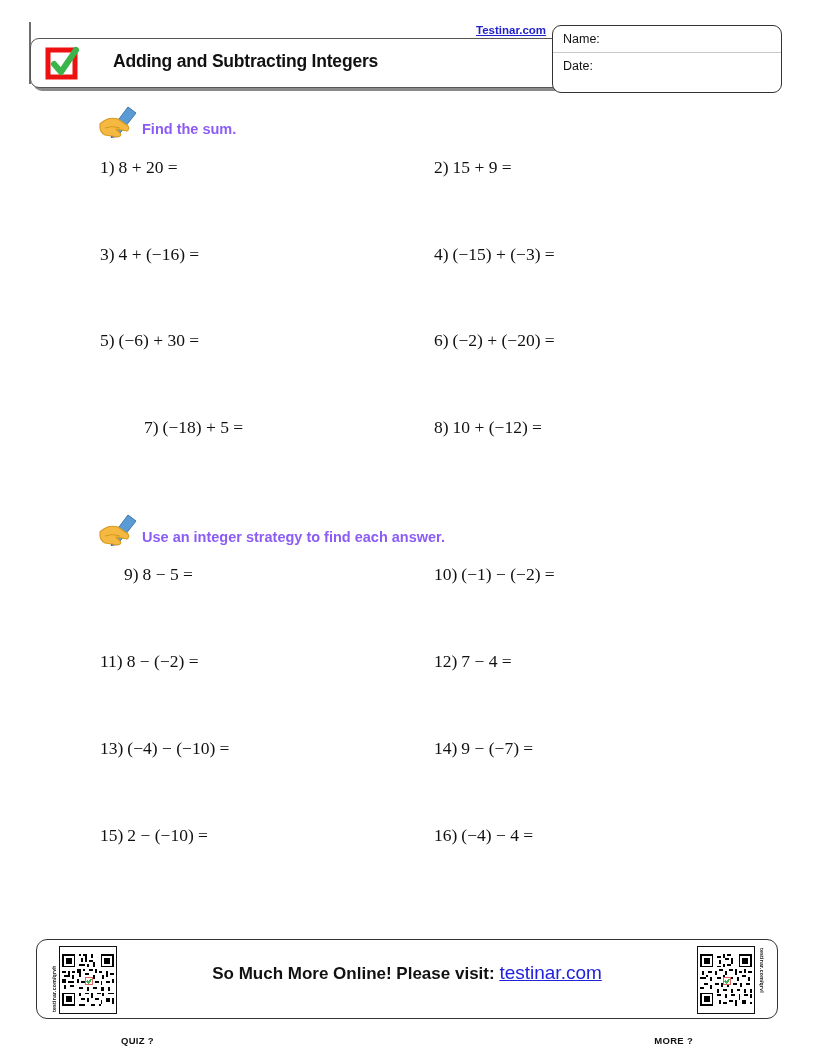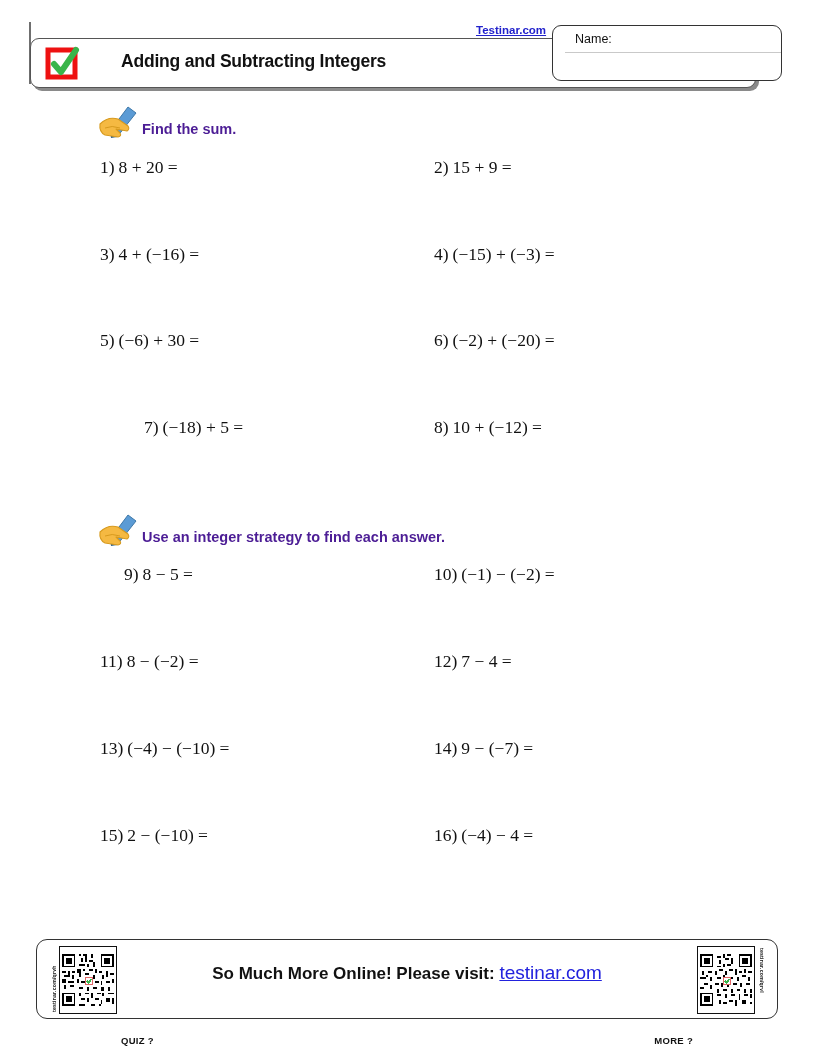--- a/index.html
+++ b/index.html
@@ -61,48 +61,46 @@
   }
   .title-text {
     position: absolute;
     left: 82px;
     top: 12px;
     font-size: 17.5px;
     font-weight: bold;
     color: #111;
     letter-spacing: -0.2px;
     font-family: "Liberation Sans", sans-serif;
-    margin-left: 8px;
   }
 
   
   .top-link {
     position: absolute;
     left: 476px;
     top: 24px;
     font-size: 11.5px;
     color: #2222cc;
     text-decoration: underline;
     font-weight: bold;
     font-family: "Liberation Sans", sans-serif;
   }
 
   
   .namedate-box {
     position: absolute;
     left: 552px;
     top: 25px;
     width: 230px;
-    height: 56px;
+    height: 68px;
     border: 1.4px solid #333;
     border-radius: 9px;
     background: #fff;
     box-sizing: border-box;
     overflow: hidden;
-    padding-left: 12px;
   }
   .nd-row {
     height: 27px;
     line-height: 27px;
     padding-left: 10px;
     font-size: 12.5px;
     color: #111;
     box-sizing: border-box;
   }
   .nd-row.first { border-bottom: 1px solid #c9c9c9; }
@@ -115,21 +113,21 @@
   }
   .instr .pencil {
     width: 44px;
     height: 36px;
     flex: 0 0 44px;
     margin-right: 0px;
   }
   .instr .instr-text {
     font-size: 14.5px;
     font-weight: bold;
-    color: #4c1d95;
+    color: #8b5cf6;
     padding-bottom: 3px;
     white-space: nowrap;
     font-family: "Liberation Sans", sans-serif;
   }
 
   
   .problem {
     position: absolute;
     font-family: "Liberation Serif", serif;
     font-size: 17.5px;
@@ -230,20 +228,21 @@
         <path d="M9 18 L16 26 L31 4" fill="none" stroke="#39b54a" stroke-width="6" stroke-linecap="round" stroke-linejoin="round"></path>
       </svg>
       <div class="title-text">Adding and Subtracting Integers</div>
     </div>
   </div>
 
   <a class="top-link" href="#">Testinar.com</a>
 
   <div class="namedate-box">
     <div class="nd-row first">Name:</div>
+    <div class="nd-row">Date:</div>
   </div>
 
   <div class="instr" style="left:98px; top:104px;">
     <svg class="pencil" viewBox="0 0 44 36">
       <path d="M30 3 L38 9 L19 33 L12 27 Z" fill="#5b9bd5" stroke="#3e78a8" stroke-width="1"></path>
       <path d="M12 27 L19 33 L13 34 Z" fill="#2f5f86"></path>
       <path d="M2 20 Q10 12 20 15 L30 22 Q32 25 29 27 L18 25 L22 29 Q24 32 20 33 L7 31 Q1 28 2 20 Z" fill="#f5b942" stroke="#d79a1e" stroke-width="1.1" stroke-linejoin="round"></path>
       <path d="M7 24 Q14 21 22 24" fill="none" stroke="#d79a1e" stroke-width="1"></path>
     </svg>
     <span class="instr-text">Find the sum.</span>

